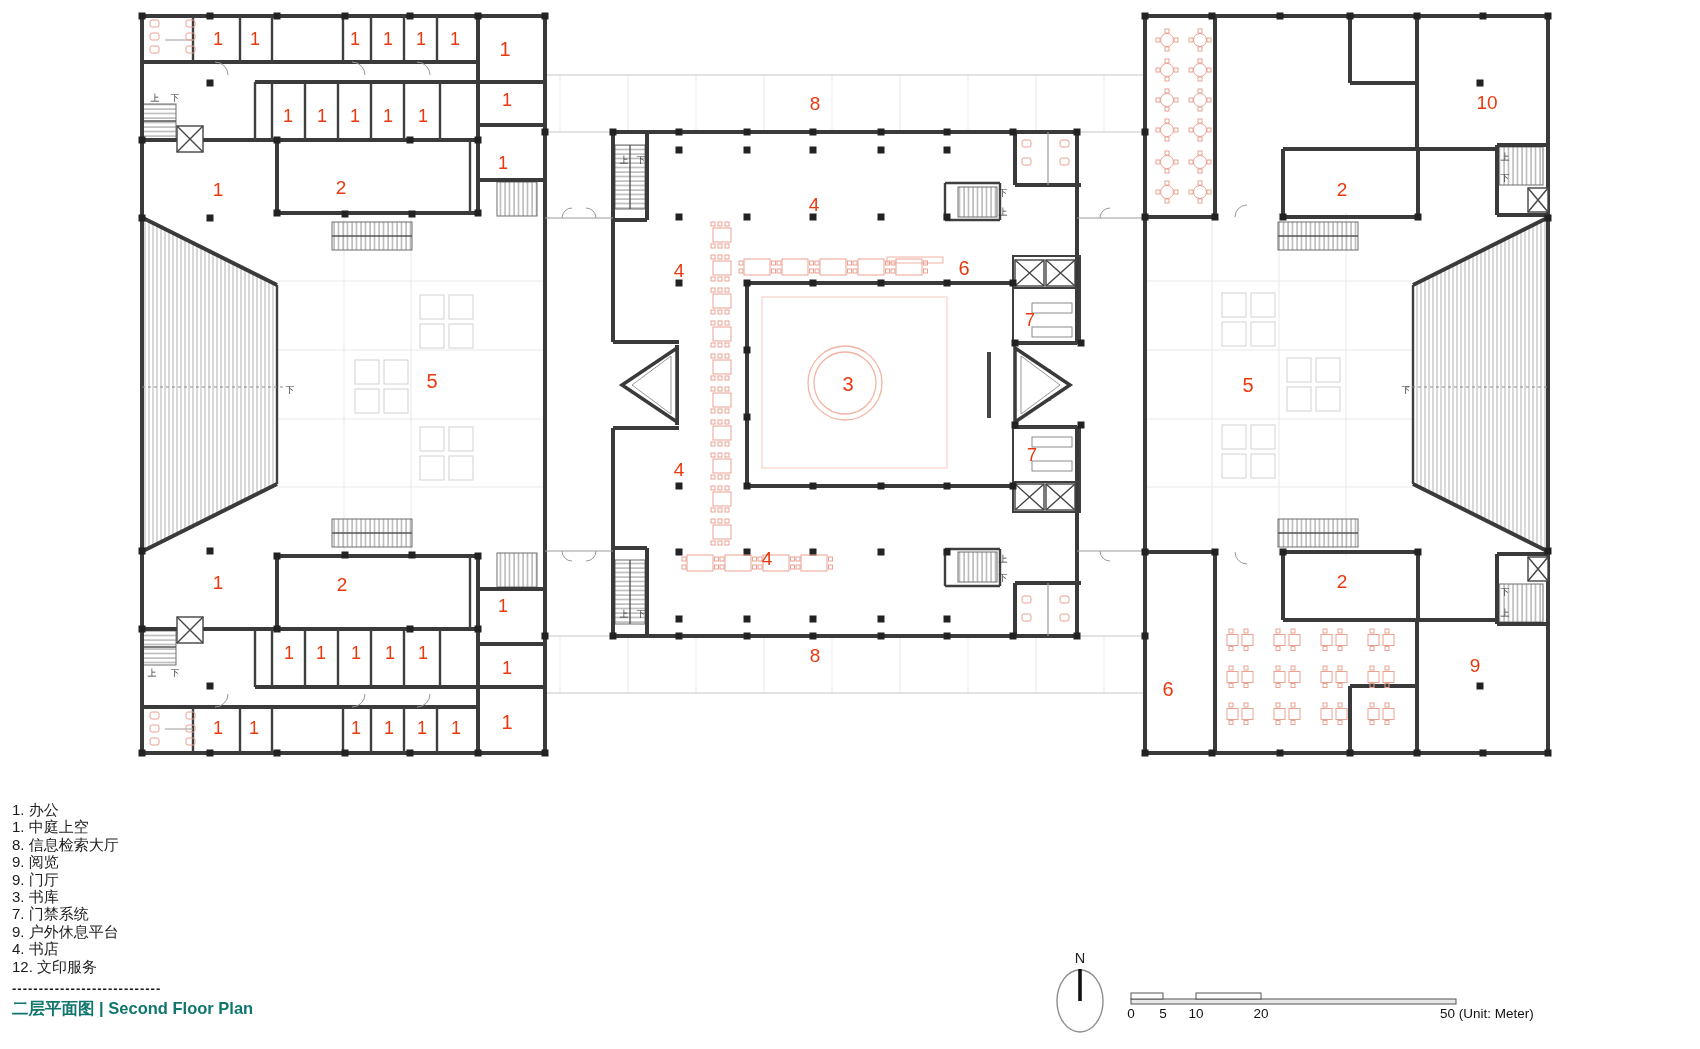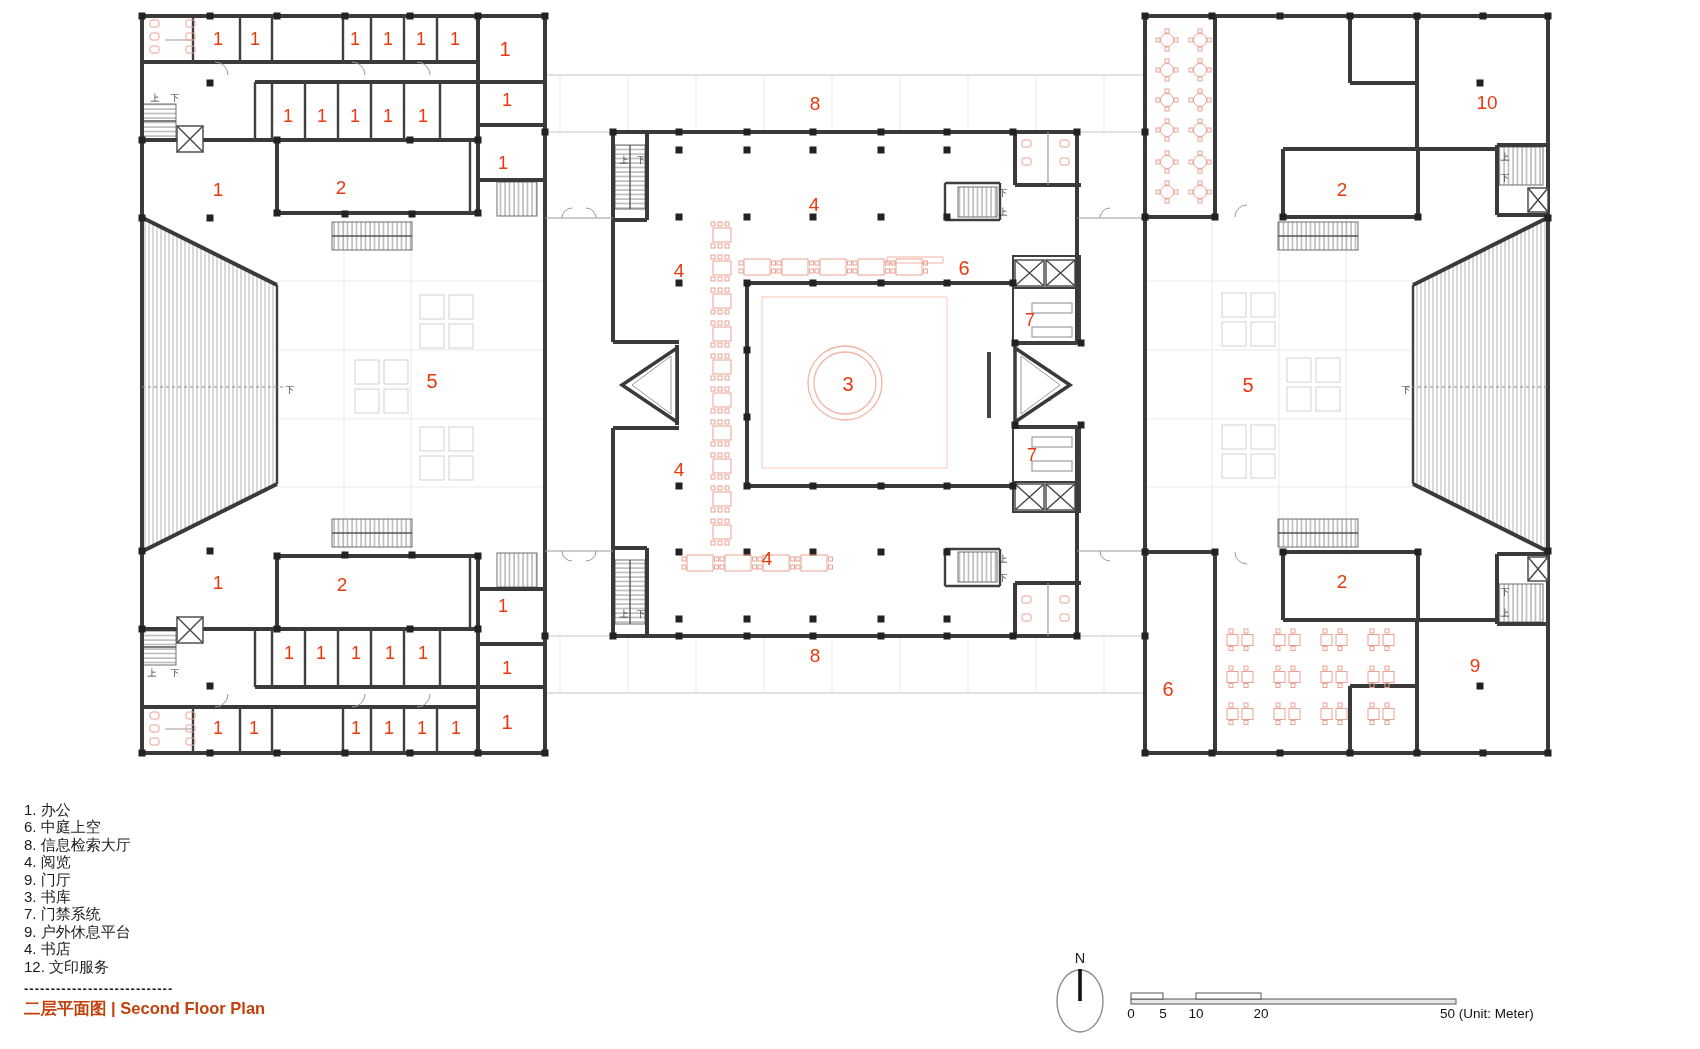--- a/index.html
+++ b/index.html
@@ -1,21 +1,21 @@
 <!DOCTYPE html>
 <html><head>
 <meta charset="utf-8">
 <style>
   html,body{margin:0;padding:0;background:#fff;}
   .page{position:relative;width:1700px;height:1049px;background:#ffffff;overflow:hidden;
         font-family:"Liberation Sans","DejaVu Sans",sans-serif;}
   svg{position:absolute;left:0;top:0;}
-  .legend{position:absolute;left:24px;top:801px;color:#1c1c1c;font-size:15px;line-height:17.4px;white-space:nowrap;}
+  .legend{position:absolute;left:12px;top:801px;color:#1c1c1c;font-size:15px;line-height:17.4px;white-space:nowrap;}
   .lg-sep{font-size:13px;font-weight:700;letter-spacing:1px;margin-top:5px;color:#1c1c1c;}
-  .lg-title{font-size:16.5px;font-weight:700;margin-top:3px;color:#c2410c;}
+  .lg-title{font-size:16.5px;font-weight:700;margin-top:3px;color:#0f766e;}
   text{font-family:"Liberation Sans","DejaVu Sans",sans-serif;}
 </style>
 </head>
 <body>
 
 <div class="page">
 
 <svg id="plan-svg" width="1700" height="1049" viewBox="0 0 1700 1049">
   <defs>
     <pattern id="hv" width="4" height="8" patternUnits="userSpaceOnUse">
@@ -666,23 +666,23 @@
           <text x="1196" y="1018" text-anchor="middle" font-size="13.5" fill="#111">10</text>
           <text x="1261" y="1018" text-anchor="middle" font-size="13.5" fill="#111">20</text>
         </g>
     <text x="1440" y="1018" text-anchor="start" font-size="13.5" fill="#111">50 (Unit: Meter)</text>
   </g>
 </svg>
 
 <div class="legend">
   <div id="legend-items">
         <div class="lg-row">1. 办公</div>
-        <div class="lg-row">6. 中庭上空</div>
+        <div class="lg-row">1. 中庭上空</div>
         <div class="lg-row">8. 信息检索大厅</div>
-        <div class="lg-row">4. 阅览</div>
+        <div class="lg-row">9. 阅览</div>
         <div class="lg-row">9. 门厅</div>
         <div class="lg-row">3. 书库</div>
         <div class="lg-row">7. 门禁系统</div>
         <div class="lg-row">9. 户外休息平台</div>
         <div class="lg-row">4. 书店</div>
         <div class="lg-row">12. 文印服务</div>
       </div>
   <div class="lg-sep">----------------------------</div>
   <div class="lg-title">二层平面图 | Second Floor Plan</div>
 </div>

